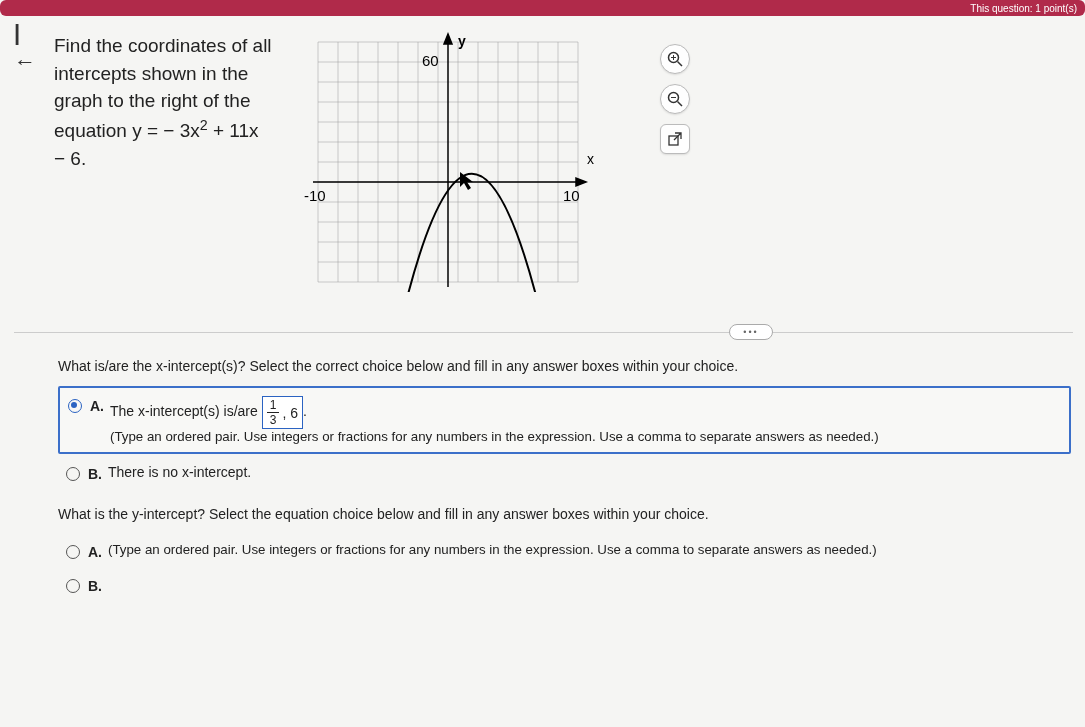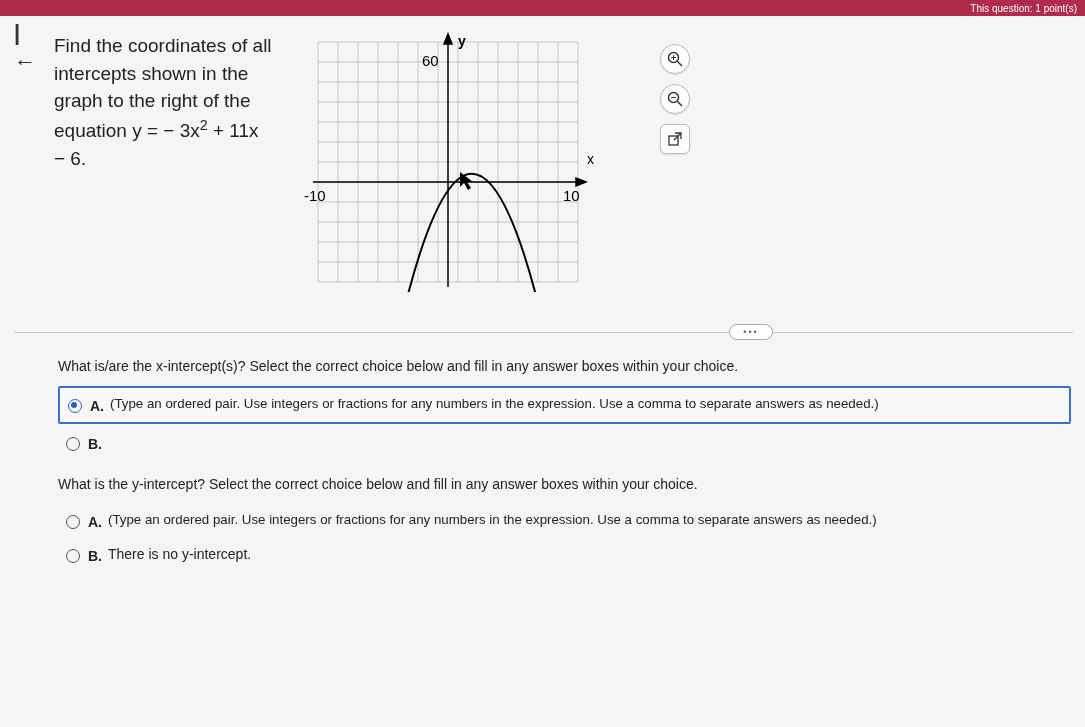--- a/index.html
+++ b/index.html
@@ -17,20 +17,21 @@
   .topbar {
     background: #b02a4a;
     height: 16px;
     width: 100%;
     display: flex;
     justify-content: flex-end;
     align-items: center;
     color: #fff;
     font-size: 10px;
     padding-right: 8px;
+    border-radius: 6px;
   }
   .main {
     padding: 16px 12px 12px 14px;
     position: relative;
   }
   .row1 {
     display: flex;
     align-items: flex-start;
   }
   .back-btn {
@@ -275,41 +276,51 @@
     <div class="pill">•••</div>
   </div>
 
   <div class="qsection">
     <div class="qprompt">What is/are the x-intercept(s)? Select the correct choice below and fill in any answer boxes within your choice.</div>
 
     <div class="choice-box">
       <span class="radio checked"></span>
       <span class="choice-label">A.</span>
       <div class="choice-body">
+        <div>
+          <span>The x-intercept(s) is/are </span>
+          <span class="ans-input">
+            <span class="frac">
+              <span class="n">1</span>
+              <span class="d">3</span>
+            </span>
+              <span>, 6</span>
+          </span><span>.</span>
+        </div>
         <div class="note">(Type an ordered pair. Use integers or fractions for any numbers in the expression. Use a comma to separate answers as needed.)</div>
       </div>
     </div>
 
     <div class="choice-row">
       <span class="radio"></span>
       <span class="choice-label">B.</span>
+      <div class="choice-body">There is no x-intercept.</div>
     </div>
   </div>
 
   <div class="qsection q2">
-    <div class="qprompt">What is the y-intercept? Select the correct choice below and fill in any answer boxes within your choice.</div>
+    <div class="qprompt">What is the y-intercept? Select the equation choice below and fill in any answer boxes within your choice.</div>
 
     <div class="choice-row">
       <span class="radio"></span>
       <span class="choice-label">A.</span>
       <div class="choice-body">
         <div class="note">(Type an ordered pair. Use integers or fractions for any numbers in the expression. Use a comma to separate answers as needed.)</div>
       </div>
     </div>
 
     <div class="choice-row">
       <span class="radio"></span>
       <span class="choice-label">B.</span>
-      <div class="choice-body">There is no y-intercept.</div>
     </div>
   </div>
 
 </div>
 
 </body></html>

